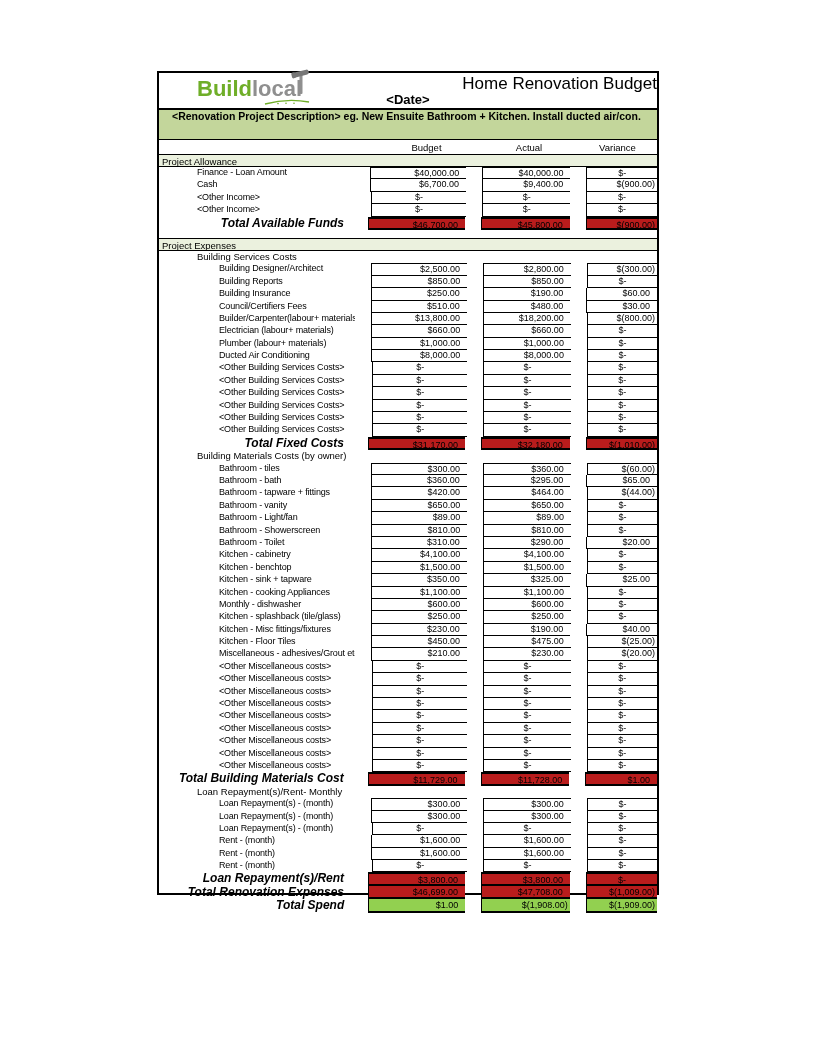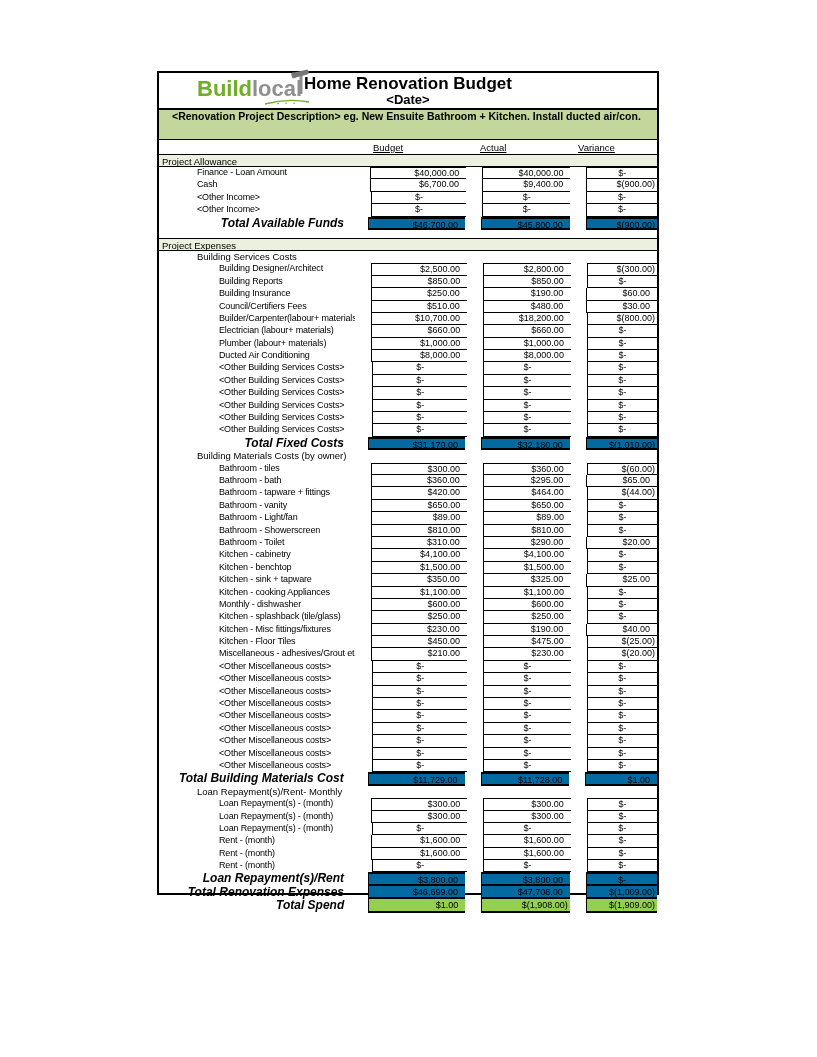--- a/index.html
+++ b/index.html
@@ -12,31 +12,31 @@
     position:absolute;left:157px;top:71px;width:502px;height:824px;
     border:2px solid #000;box-sizing:border-box;background:#fff;
   }
   
   .doc-header{height:35px;position:relative;}
   .logo{position:absolute;left:14px;top:2px;font-size:22px;font-weight:bold;line-height:28px;white-space:nowrap;}
   .logo-build{color:#6fae28;margin-left:24px;}
   .logo-local{color:#8f8f8f;}
   .hammer{position:absolute;right:-10px;top:-6px;}
   .swoosh{position:absolute;right:-8px;bottom:-3px;}
-  .doc-title{text-align:center;font-size:17px;font-weight:bold;padding-top:2px;line-height:18px;}
+  .doc-title{text-align:right;font-size:17px;font-weight:normal;padding-top:2px;line-height:18px;}
   .doc-date{text-align:center;font-size:13px;font-weight:bold;line-height:14px;}
   
   .desc-bar{
     height:32px;background:#c3d69b;border-top:2px solid #000;border-bottom:1px solid #000;
     font-weight:bold;font-size:10.5px;line-height:13px;padding-left:13px;box-sizing:border-box;
   }
   
   .col-headers{display:flex;height:14px;align-items:center;font-size:9.5px;}
   .ch-spacer{width:214px;}
-  .ch{text-decoration:underline;}
+  .ch{text-align:center;}
   .ch.b{width:107px;}.ch.a{width:98px;}.ch.v{width:79px;}
   
   .section-bar{
     height:13px;background:#ebf1de;border-top:1px solid #000;border-bottom:1px solid #000;
     font-size:9.5px;line-height:11px;padding:1px 16px 0 3px;box-sizing:border-box;
   }
   .group-row{height:12.4px;font-size:9.5px;line-height:12.4px;padding-left:38px;}
   .row-gap{height:8px;}
   .trow{display:flex;height:12.4px;font-size:9px;line-height:11.4px;gap:16px;}
   .trow.total{height:13.4px;line-height:12px;}
@@ -44,21 +44,21 @@
   .ilabel{letter-spacing:-0.15px;}
   .ind1{padding-left:38px;}
   .ind2{padding-left:60px;}
   .tlabel{text-align:right;padding-right:8px;font-weight:bold;font-style:italic;font-size:12px;}
   .vcell{
     box-sizing:border-box;background:#fff;
     border-left:1px solid #000;border-bottom:1px solid #000;
   }
   .vcell.b{width:107px;}.vcell.a{width:98px;}.vcell.v{width:79px;}
   .trow.first .vcell{border-top:1px solid #000;}
-  .trow.total .vcell{background:#0369a1;border-top:2px solid #000;border-bottom:2px solid #000;}
+  .trow.total .vcell{background:#b91c1c;border-top:2px solid #000;border-bottom:2px solid #000;}
   .trow.total.chain .vcell{border-top:0;}
   .trow.total.bright .vcell{background:#92d050;}
   .vcell.ctr{text-align:center;}
   .vcell.rgt{text-align:right;padding-right:7px;}
   .vcell.rgt.neg{padding-right:2px;}
 </style>
 </head>
 <body>
 
 <div class="doc">
@@ -147,21 +147,21 @@
         <div class="vcell v rgt">$60.00</div>
       </div>
       <div class="trow">
         <div class="lcell ilabel ind2">Council/Certifiers Fees</div>
         <div class="vcell b rgt">$510.00</div>
         <div class="vcell a rgt">$480.00</div>
         <div class="vcell v rgt">$30.00</div>
       </div>
       <div class="trow">
         <div class="lcell ilabel ind2">Builder/Carpenter(labour+ materials)</div>
-        <div class="vcell b rgt">$10,700.00</div>
+        <div class="vcell b rgt">$13,800.00</div>
         <div class="vcell a rgt">$18,200.00</div>
         <div class="vcell v rgt neg">$(800.00)</div>
       </div>
       <div class="trow">
         <div class="lcell ilabel ind2">Electrician (labour+ materials)</div>
         <div class="vcell b rgt">$660.00</div>
         <div class="vcell a rgt">$660.00</div>
         <div class="vcell v ctr">$-</div>
       </div>
       <div class="trow">

